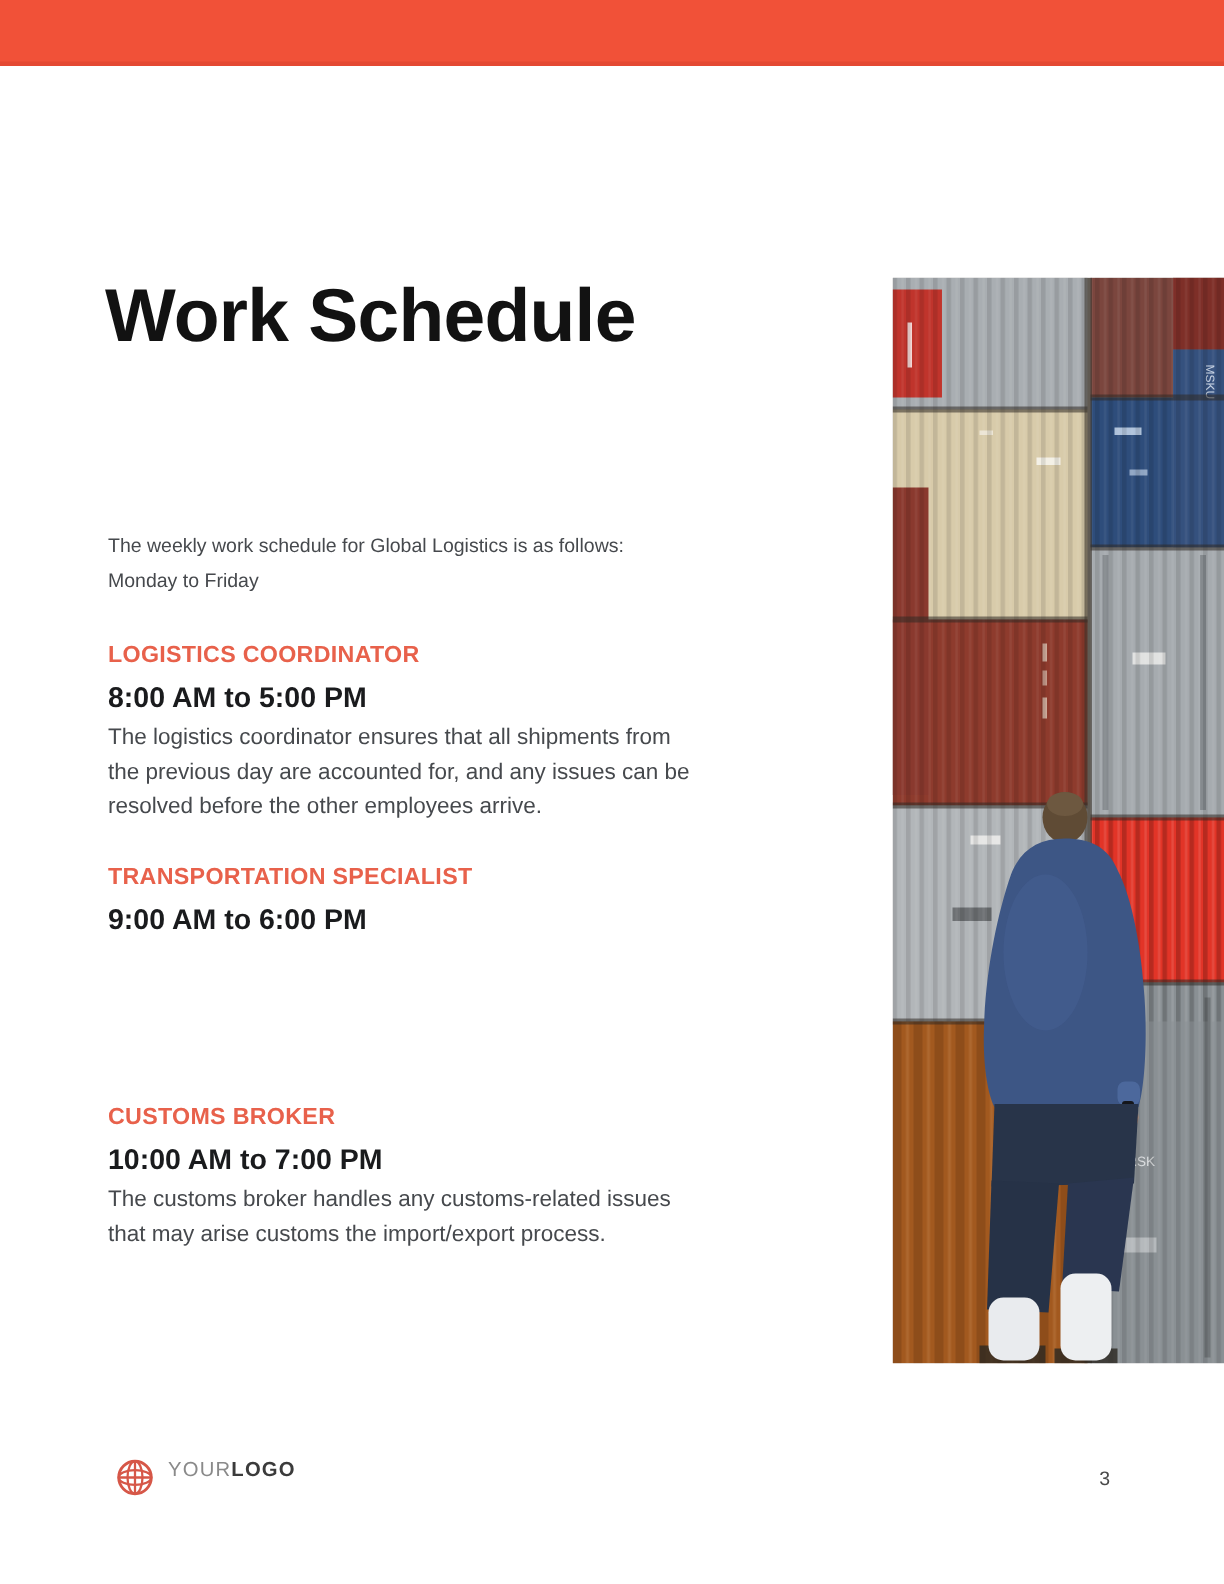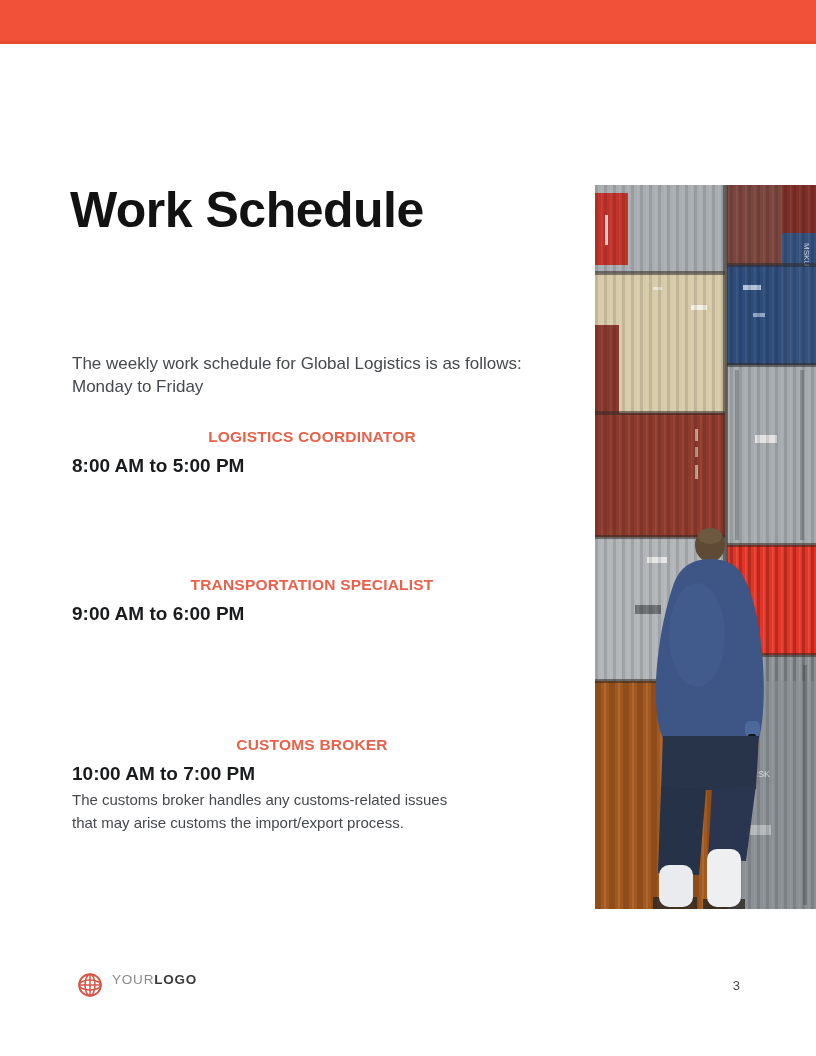--- a/index.html
+++ b/index.html
@@ -3,25 +3,25 @@
 <meta charset="utf-8">
 <style>
   html,body{margin:0;padding:0;background:#e9e9e9;}
   .page{position:relative;width:816px;height:1056px;margin:0 auto;background:#ffffff;
         font-family:"Liberation Sans",sans-serif;overflow:hidden;}
   .topbar{position:absolute;top:0;left:0;width:816px;height:44px;background:#F15138;}
   .topbar::after{content:"";position:absolute;bottom:0;left:0;right:0;height:3px;
         background:rgba(180,45,30,0.22);}
   .title{position:absolute;left:70px;top:183px;font-size:50px;font-weight:700;color:#121212;
         letter-spacing:-0.5px;line-height:1.1;}
-  .intro{position:absolute;left:72px;top:352px;width:480px;font-size:17px;line-height:23px;
+  .intro{position:absolute;left:72px;top:352px;width:480px;font-size:13px;line-height:23px;
         color:#46494d;}
   .section{position:absolute;left:72px;width:480px;}
   .s1{top:428px}.s2{top:576px}.s3{top:736px}
-  .sec-heading{font-size:15.5px;font-weight:600;color:#E8614B;letter-spacing:0.2px;text-align:center;}
+  .sec-heading{font-size:15.5px;font-weight:600;color:#E8614B;letter-spacing:0.2px;}
   .sec-hours{margin-top:9px;font-size:19px;font-weight:700;color:#1a1b1d;}
   .sec-desc{margin-top:3px;font-size:15px;line-height:23px;color:#46494d;}
   .photo{position:absolute;left:595px;top:185px;width:221px;height:724px;overflow:hidden;}
   .photo svg{display:block;}
   .footer-logo{position:absolute;left:77px;top:972px;display:flex;align-items:flex-start;gap:9px;}
   .logo-text{font-size:13.5px;letter-spacing:0.8px;white-space:nowrap;}
   .logo-text .light{color:#8a8a8a;font-weight:400;}
   .logo-text .bold{color:#3b3b3b;font-weight:700;}
   .page-num{position:absolute;left:700px;top:978px;width:40px;text-align:right;
         font-size:13px;color:#4a4a4a;}
@@ -36,20 +36,25 @@
   <div class="title">Work Schedule</div>
 
   <div class="intro">
     <div>The weekly work schedule for Global Logistics is as follows:</div>
     <div>Monday to Friday</div>
   </div>
 
   <div class="section s1">
     <div class="sec-heading">LOGISTICS COORDINATOR</div>
     <div class="sec-hours">8:00 AM to 5:00 PM</div>
+    <div class="sec-desc">
+      <div>The logistics coordinator ensures that all shipments from</div>
+      <div>the previous day are accounted for, and any issues can be</div>
+      <div>resolved before the other employees arrive.</div>
+    </div>
   </div>
 
   <div class="section s2">
     <div class="sec-heading">TRANSPORTATION SPECIALIST</div>
     <div class="sec-hours">9:00 AM to 6:00 PM</div>
     <div class="sec-desc">
     </div>
   </div>
 
   <div class="section s3">

